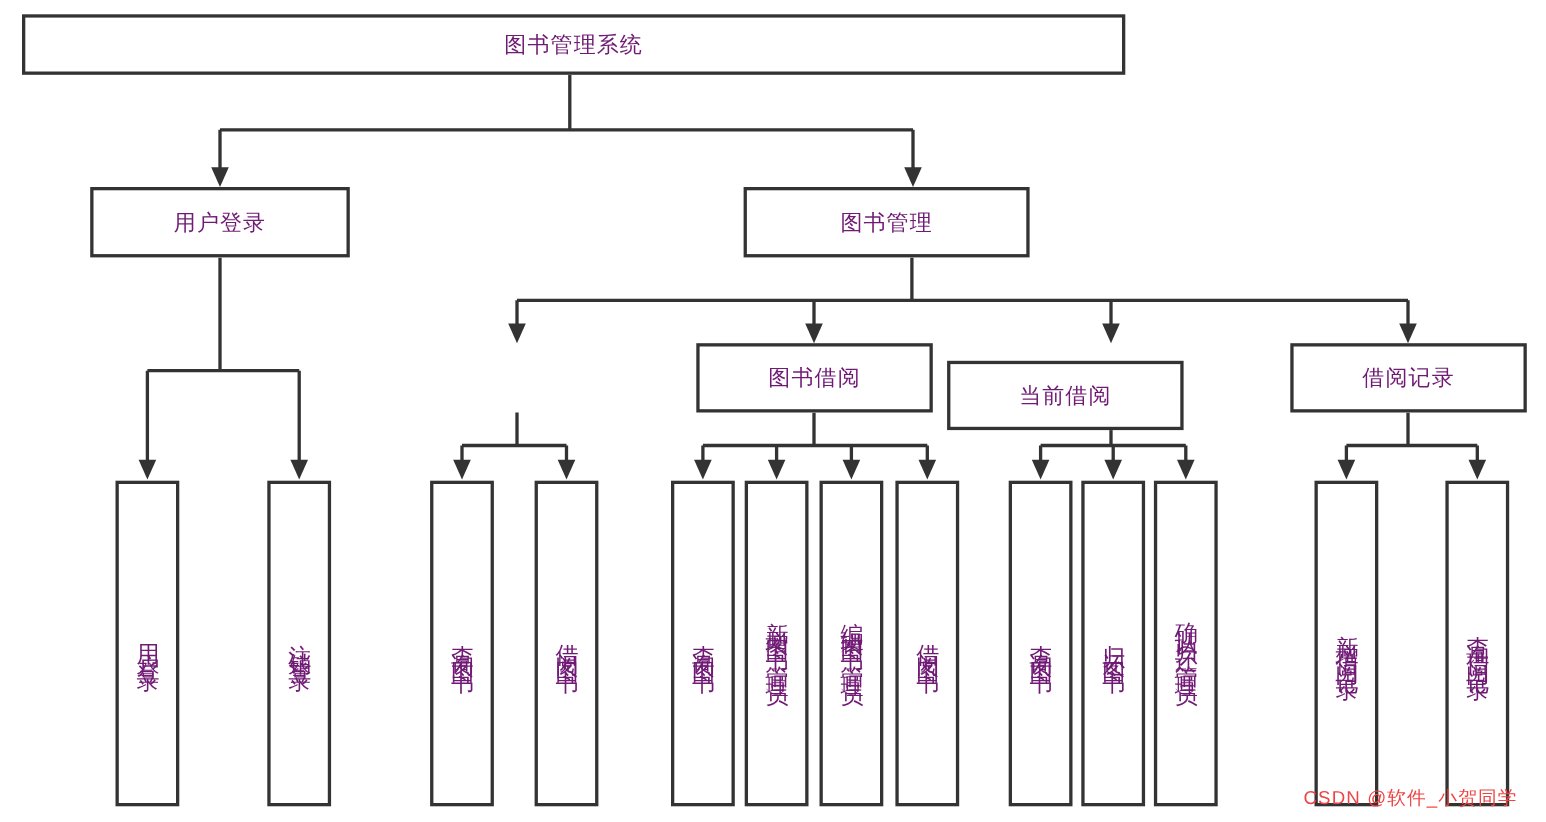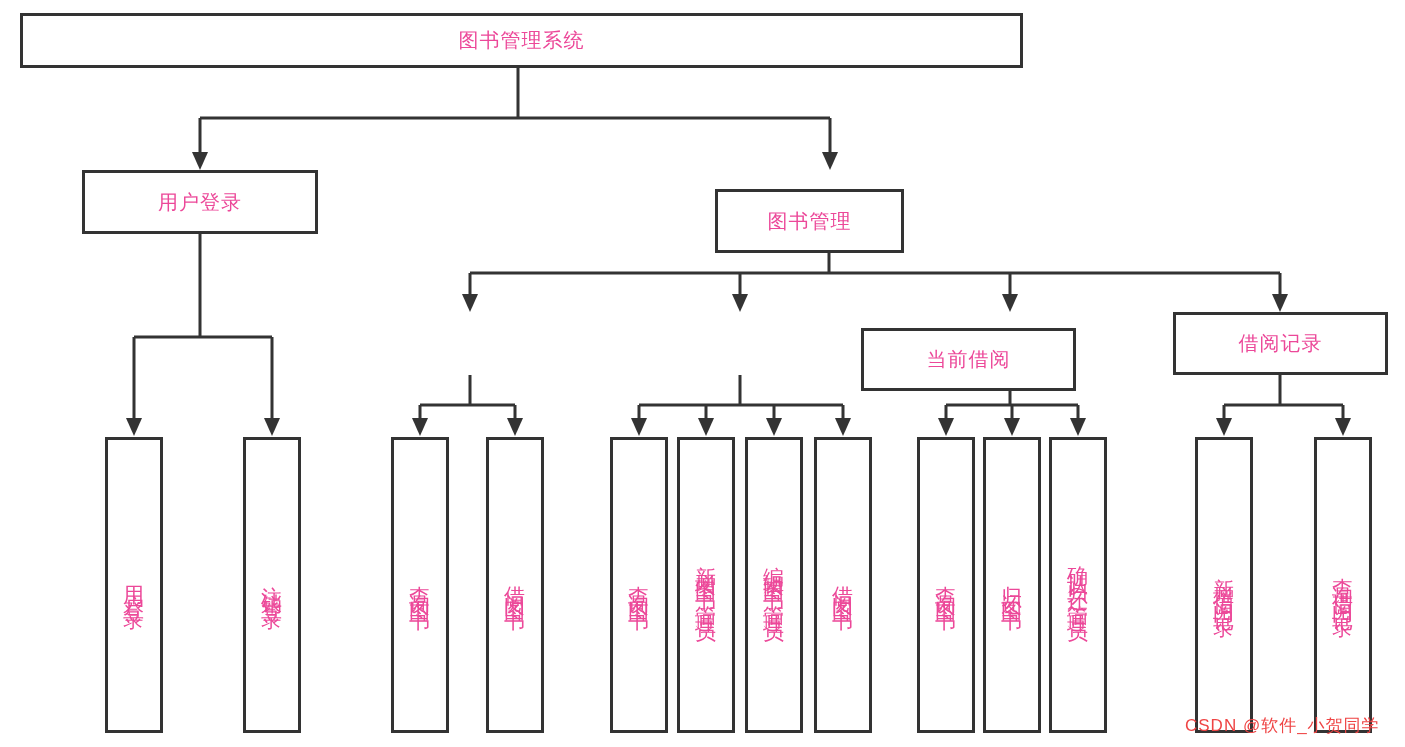--- a/index.html
+++ b/index.html
@@ -20,34 +20,34 @@
     left: 0; top: 0;
     width: 1405px;
     height: 747px;
     z-index: 1;
   }
   .node {
     position: absolute;
     box-sizing: border-box;
     border: 3px solid #333333;
     background: #ffffff;
-    color: #ec4899;
+    color: #701a75;
     display: flex;
     align-items: center;
     justify-content: center;
     z-index: 2;
   }
   .hbox {
     font-size: 20px;
     letter-spacing: 1px;
     white-space: nowrap;
   }
   .title-box   { left: 20px;   top: 13px;  width: 1003px; height: 55px; }
   .lvl2-left   { left: 82px;   top: 170px; width: 236px;  height: 64px; }
-  .lvl2-right  { left: 715px;  top: 170px; width: 189px;  height: 64px; margin-top: 19px; }
+  .lvl2-right  { left: 676px;  top: 170px; width: 260px;  height: 64px; }
   .lvl3       { top: 312px; width: 215px; height: 63px; }
   .lvl3-a { left: 363px; }
   .lvl3-b { left: 633px; }
   .lvl3-c { left: 861px; margin-top: 16px; }
   .lvl3-d { left: 1173px; }
   .vbox {
     top: 437px;
     width: 58px;
     height: 296px;
     font-size: 21px;
@@ -126,20 +126,21 @@
       <polygon points="1216,418 1232,418 1224,436"></polygon>
       <polygon points="1335,418 1351,418 1343,436"></polygon>
     </g>
   </svg>
 
   <div class="node hbox title-box">图书管理系统</div>
 
   <div class="node hbox lvl2-left">用户登录</div>
   <div class="node hbox lvl2-right">图书管理</div>
 
+  <div class="node hbox lvl3 lvl3-b">图书借阅</div>
   <div class="node hbox lvl3 lvl3-c">当前借阅</div>
   <div class="node hbox lvl3 lvl3-d">借阅记录</div>
 
   <div class="node vbox leaf-1">
     <span>用户登录</span>
     </div>
   <div class="node vbox leaf-2">
     <span>注销登录</span>
     </div>
 

